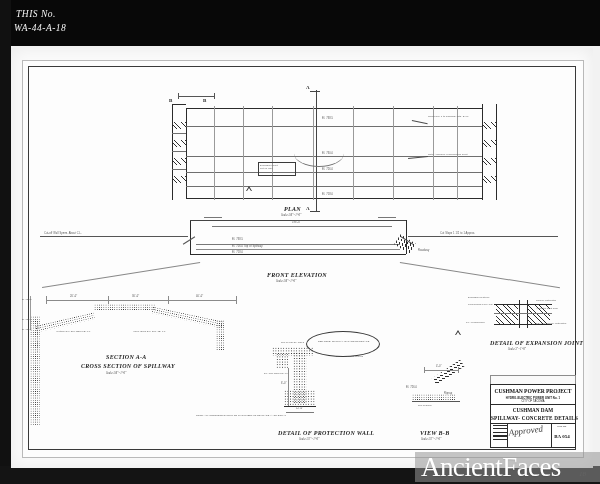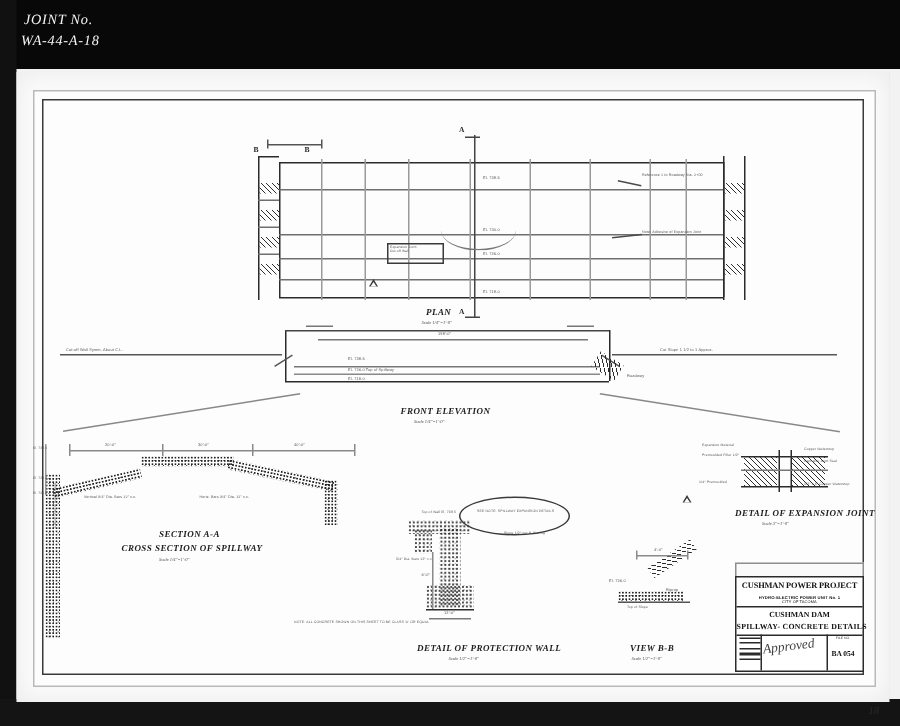--- a/index.html
+++ b/index.html
@@ -112,21 +112,21 @@
 </head>
 <body>
 
 <div id="shot">
 
   <div class="black-band band-top"></div>
   <div class="band-notch"></div>
   <div class="black-band band-left"></div>
   <div class="black-band band-bottom"></div>
 
-  <div class="hand" id="haer-line1">JOINT No.</div>
+  <div class="hand" id="haer-line1">THIS No.</div>
   <div class="hand" id="haer-line2">WA-44-A-18</div>
 
   <div class="sheet"></div>
   <div class="sheet-shadow"></div>
   <div class="frame-outer"></div>
   <div class="frame-inner"></div>
 
   <div>
 
     <div class="ink h" style="left:186px;top:108px;width:296px;"></div>
@@ -344,14 +344,17 @@
         <div></div>
         <div></div>
     </div>
     <div class="sig">Approved</div>
     <div id="tb-nolbl">FILE NO.</div>
     <div id="tb-no">BA 054</div>
   </div>
 
   <div class="sheetnum">18</div>
 
+  <div class="wm">
+    <span>AncientFaces</span>
+  </div>
 
 </div>
 
 </body></html>

